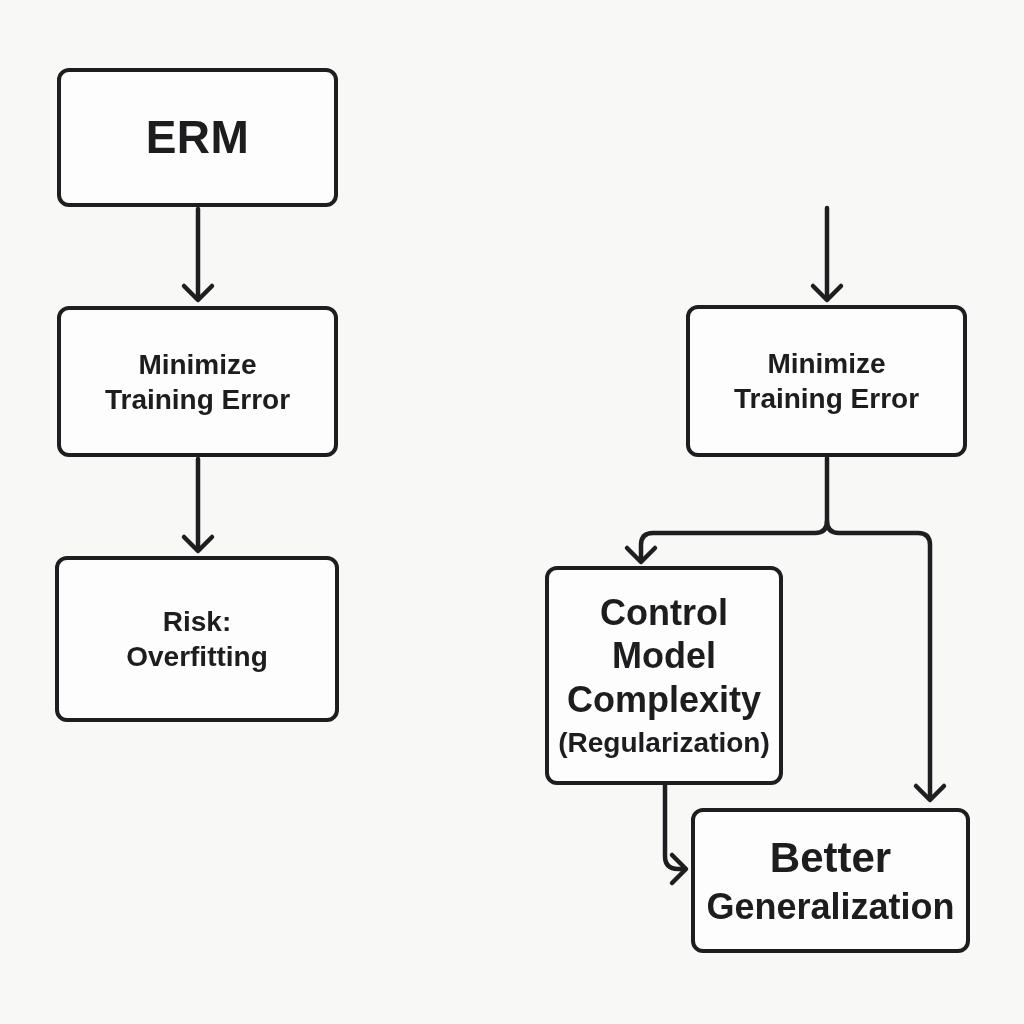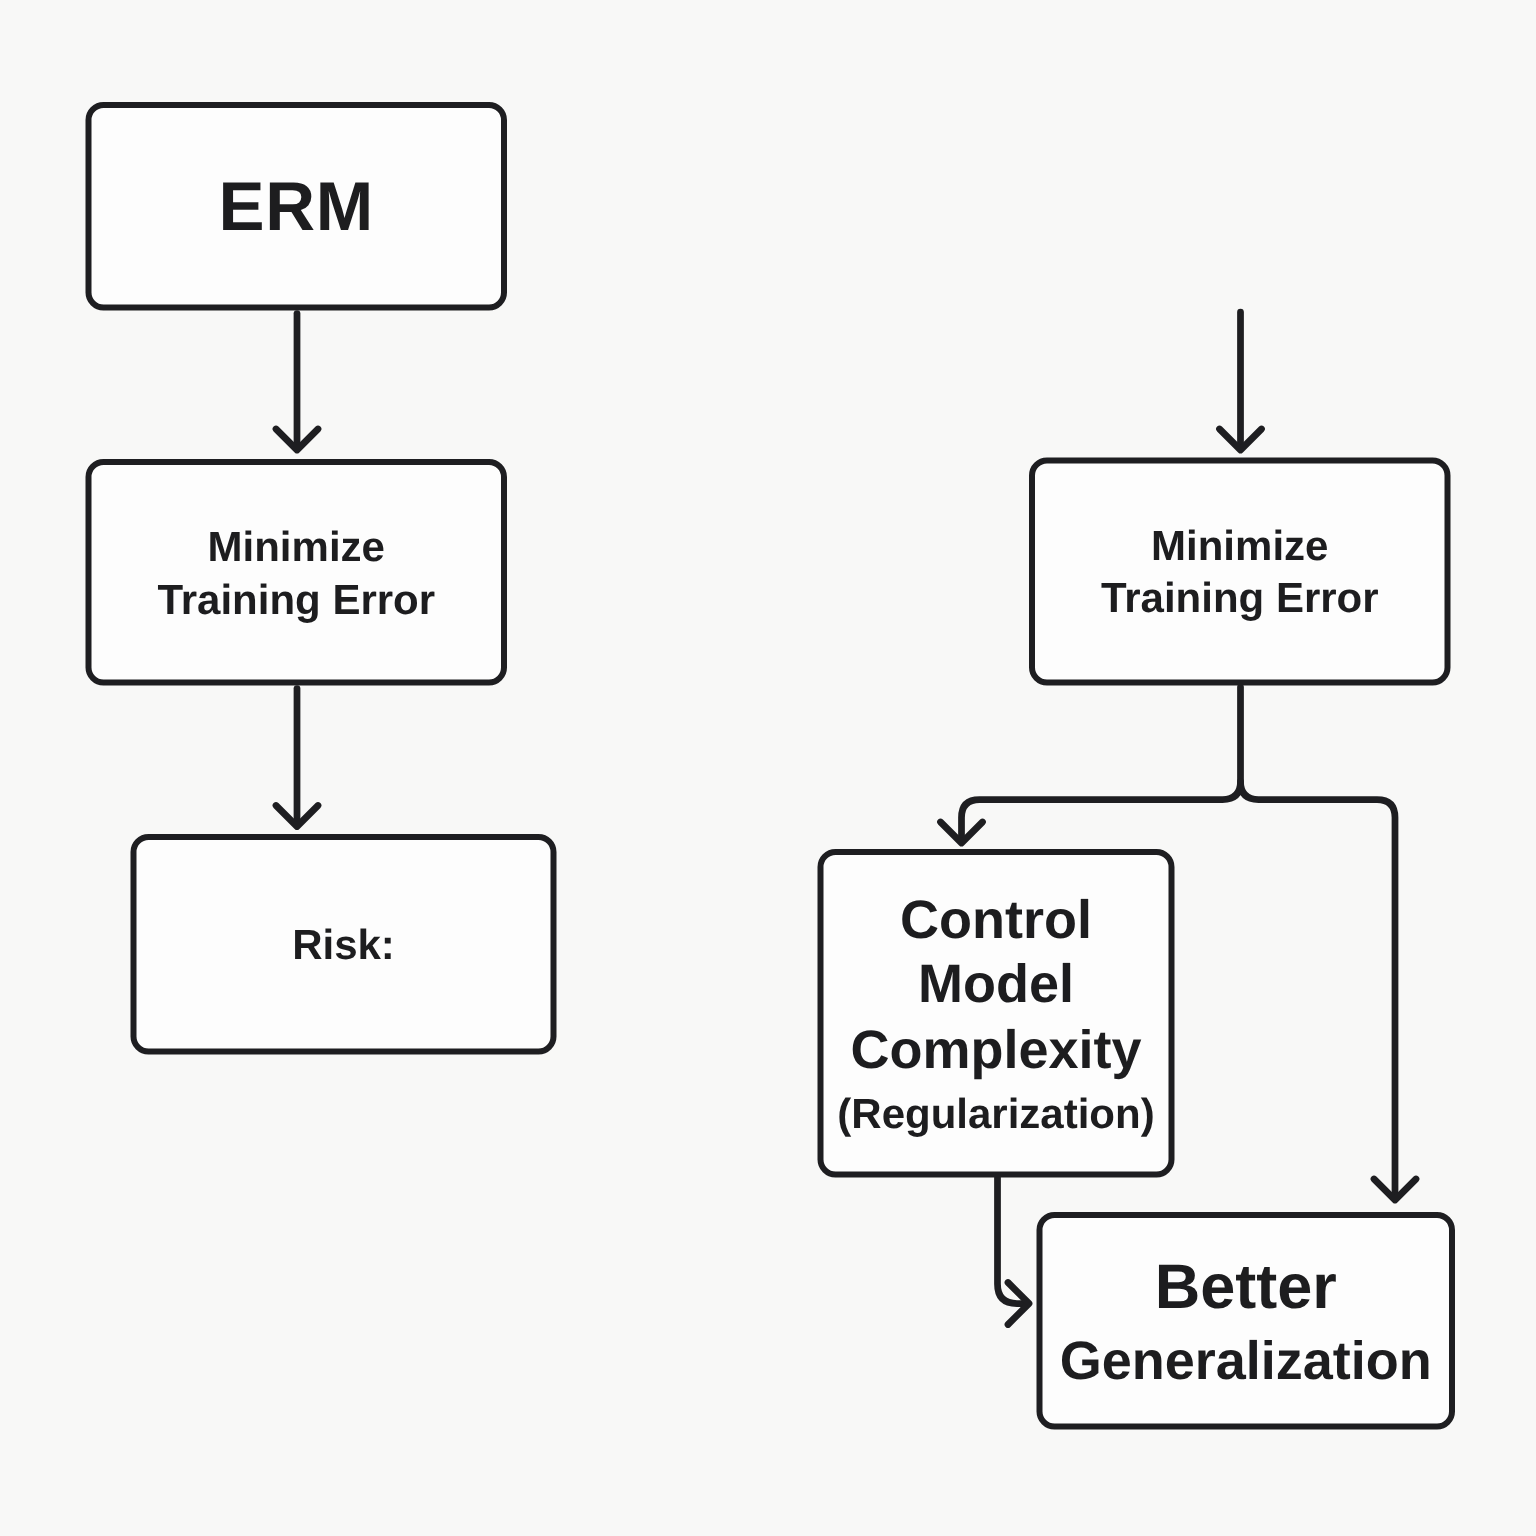--- a/index.html
+++ b/index.html
@@ -53,21 +53,21 @@
   }
   .node .ln-lg {
     font-size: 42px;
   }
   .node .ln-sm {
     font-size: 28px;
     margin-top: 4px;
   }
   #node-erm          { left: 57px;  top: 68px;  width: 281px; height: 139px; }
   #node-erm-minimize { left: 57px;  top: 306px; width: 281px; height: 151px; }
-  #node-erm-risk     { left: 55px;  top: 556px; width: 284px; height: 147px; margin-left: 32px; }
+  #node-erm-risk     { left: 55px;  top: 556px; width: 284px; height: 166px; }
   #node-srm          { left: 686px; top: 68px;  width: 281px; height: 139px; }
   #node-srm-minimize { left: 686px; top: 305px; width: 281px; height: 152px; }
   #node-control      { left: 545px; top: 566px; width: 238px; height: 219px; line-height: 1.22; }
   #node-better       { left: 691px; top: 808px; width: 279px; height: 145px; }
 </style>
 </head>
 <body>
 
 <div class="canvas">
 
@@ -108,20 +108,21 @@
     <span class="ttl">ERM</span>
   </div>
 
   <div class="node" id="node-erm-minimize">
     <span class="ln">Minimize</span>
     <span class="ln">Training Error</span>
   </div>
 
   <div class="node" id="node-erm-risk">
     <span class="ln">Risk:</span>
+    <span class="ln">Overfitting</span>
   </div>
 
 
   <div class="node" id="node-srm-minimize">
     <span class="ln">Minimize</span>
     <span class="ln">Training Error</span>
   </div>
 
   <div class="node" id="node-better">
     <span class="ln-lg">Better</span>

